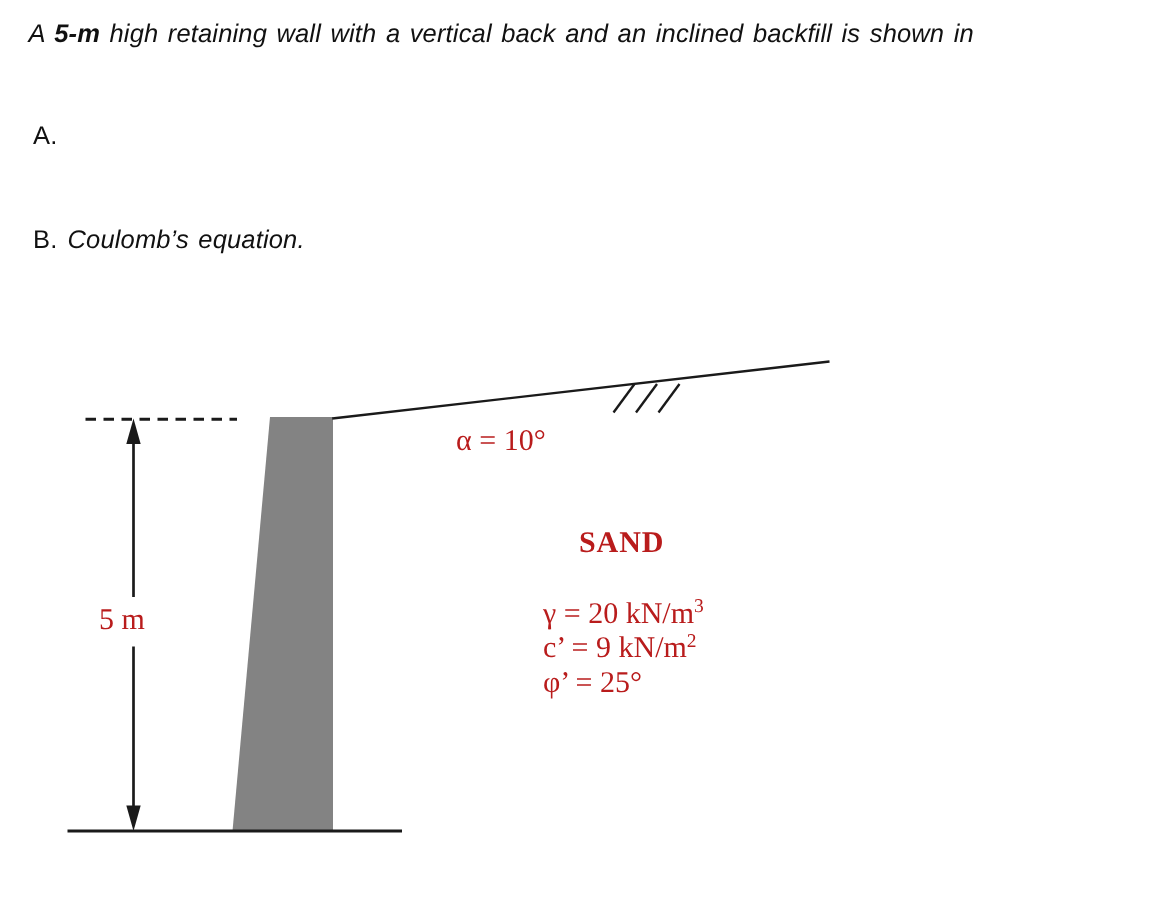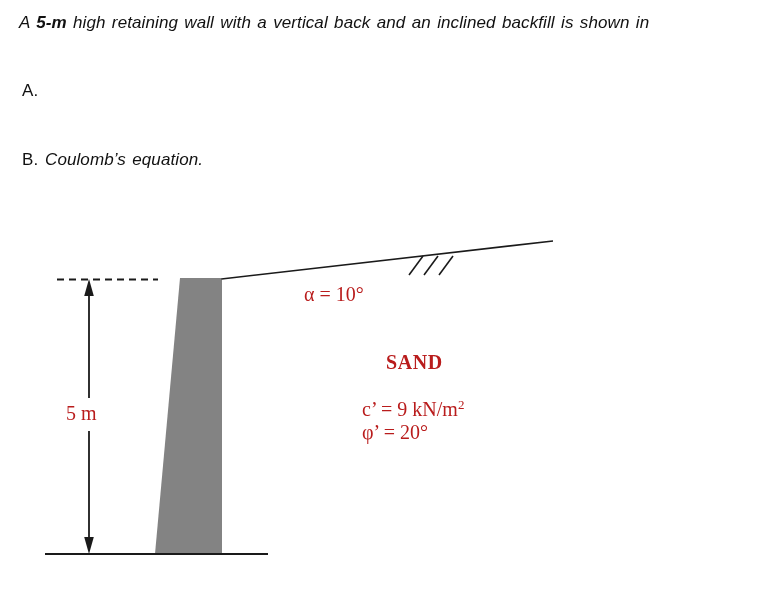--- a/index.html
+++ b/index.html
@@ -99,15 +99,16 @@
     <line x1="424" y1="275" x2="438" y2="256"></line>
     <line x1="439" y1="275" x2="453" y2="256"></line>
   </g>
 </svg>
 
 <div class="fig-label" id="lbl-5m">5 m</div>
 <div class="fig-label" id="lbl-alpha">α = 10°</div>
 <div class="fig-label" id="lbl-sand">SAND</div>
 
 <div class="fig-label" id="props">
+  <div><span>γ = 20 kN/m</span><sup>3</sup></div>
   <div><span>c’ = 9 kN/m</span><sup>2</sup></div>
-  <div><span>φ’ = 20°</span></div>
+  <div><span>φ’ = 25°</span></div>
 </div>
 
 </body></html>

